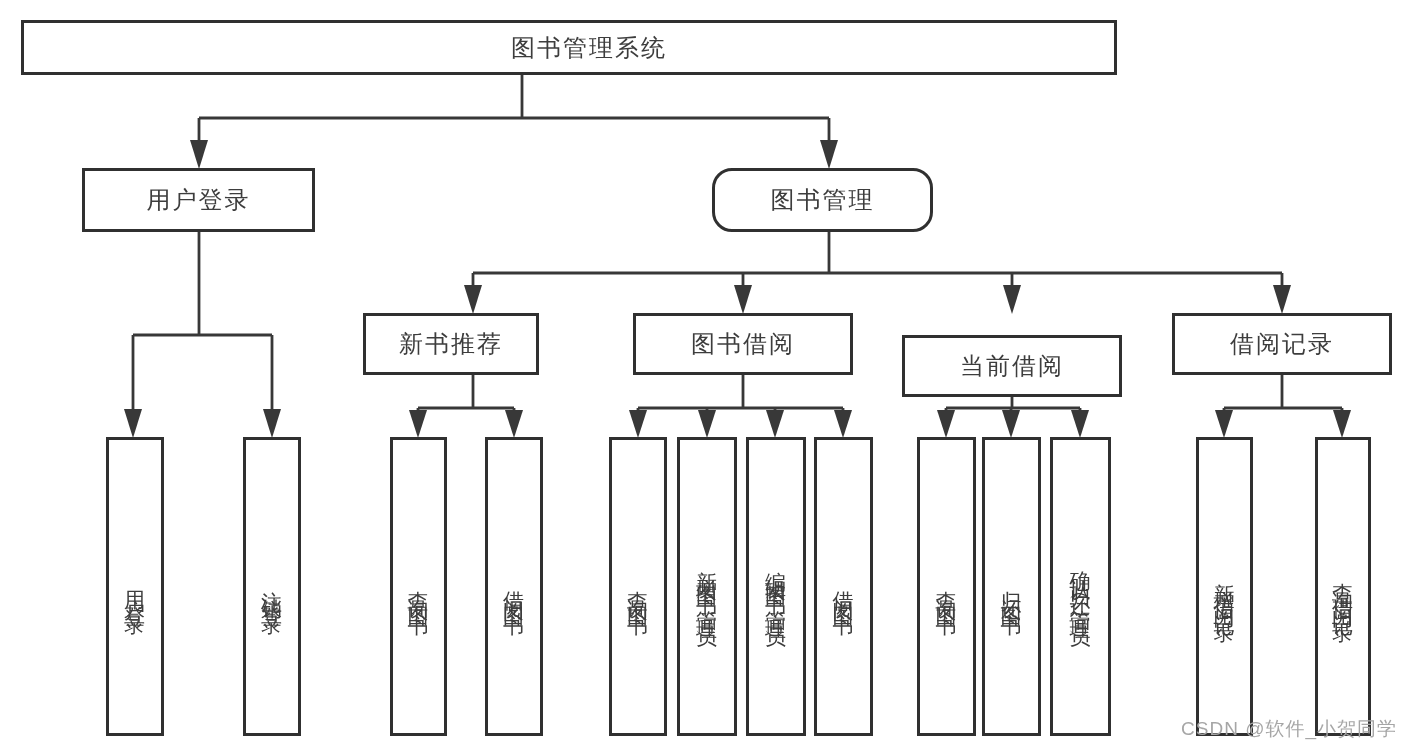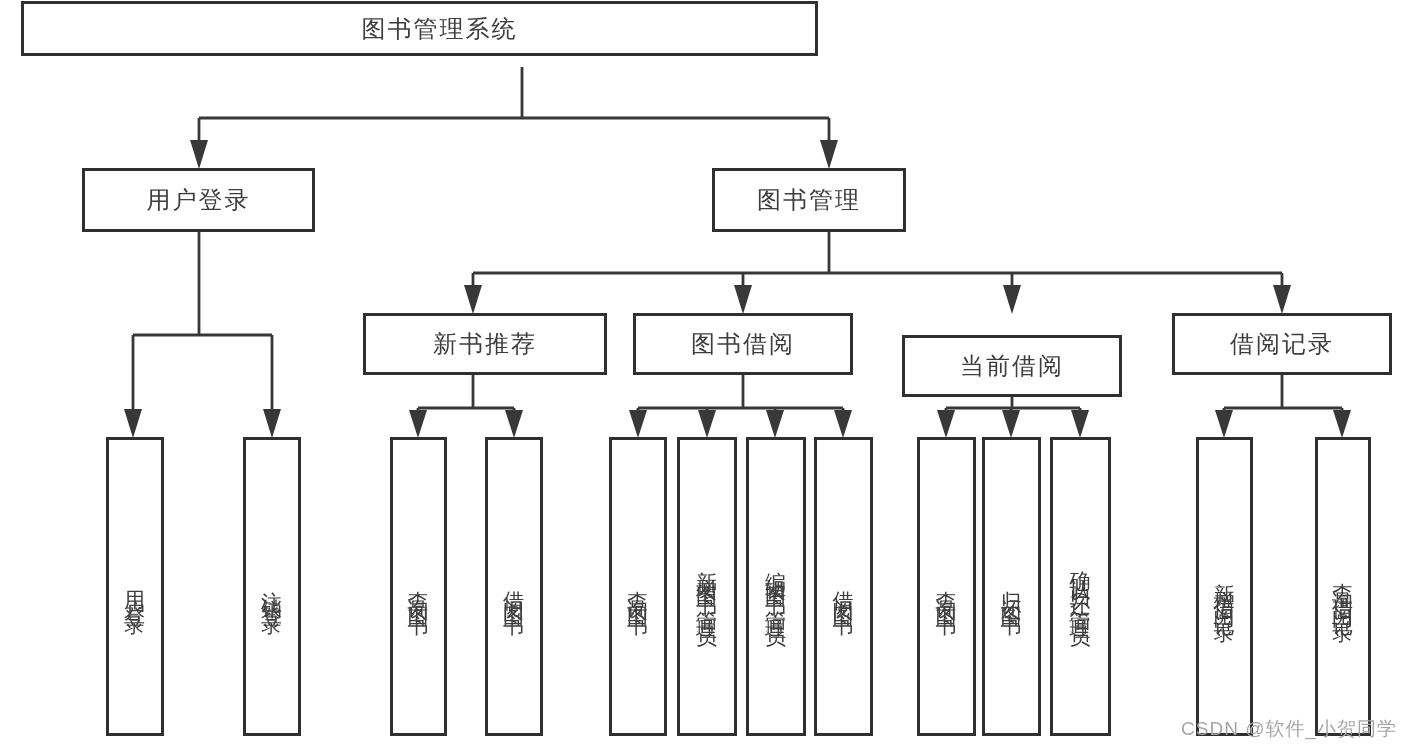--- a/index.html
+++ b/index.html
@@ -108,32 +108,32 @@
     <polygon points="1071,410 1089,410 1080,438"></polygon>
 
     <path d="M1282 375 V408"></path>
     <path d="M1224 408 H1342"></path>
     <path d="M1224 408 V430"></path>
     <path d="M1342 408 V430"></path>
     <polygon points="1215,410 1233,410 1224,438"></polygon>
     <polygon points="1333,410 1351,410 1342,438"></polygon>
   </svg>
 
-  <div class="node h-node" style="left:21px;top:1px;width:797px;height:55px;padding-left:40px;">
+  <div class="node h-node" style="left:21px;top:20px;width:1096px;height:55px;padding-left:40px;">
     <span>图书管理系统</span>
   </div>
 
   <div class="node h-node" style="left:82px;top:168px;width:233px;height:64px;">
     <span>用户登录</span>
   </div>
-  <div class="node h-node" style="left:712px;top:168px;width:194px;height:64px;">
+  <div class="node h-node" style="left:712px;top:168px;width:221px;height:64px;border-radius:20px;">
     <span>图书管理</span>
   </div>
 
-  <div class="node h-node" style="left:363px;top:313px;width:244px;height:62px;">
+  <div class="node h-node" style="left:363px;top:313px;width:176px;height:62px;">
     <span>新书推荐</span>
   </div>
   <div class="node h-node" style="left:633px;top:313px;width:220px;height:62px;">
     <span>图书借阅</span>
   </div>
   <div class="node h-node" style="left:902px;top:313px;width:220px;height:62px;margin-top:22px;">
     <span>当前借阅</span>
   </div>
   <div class="node h-node" style="left:1172px;top:313px;width:220px;height:62px;">
     <span>借阅记录</span>

